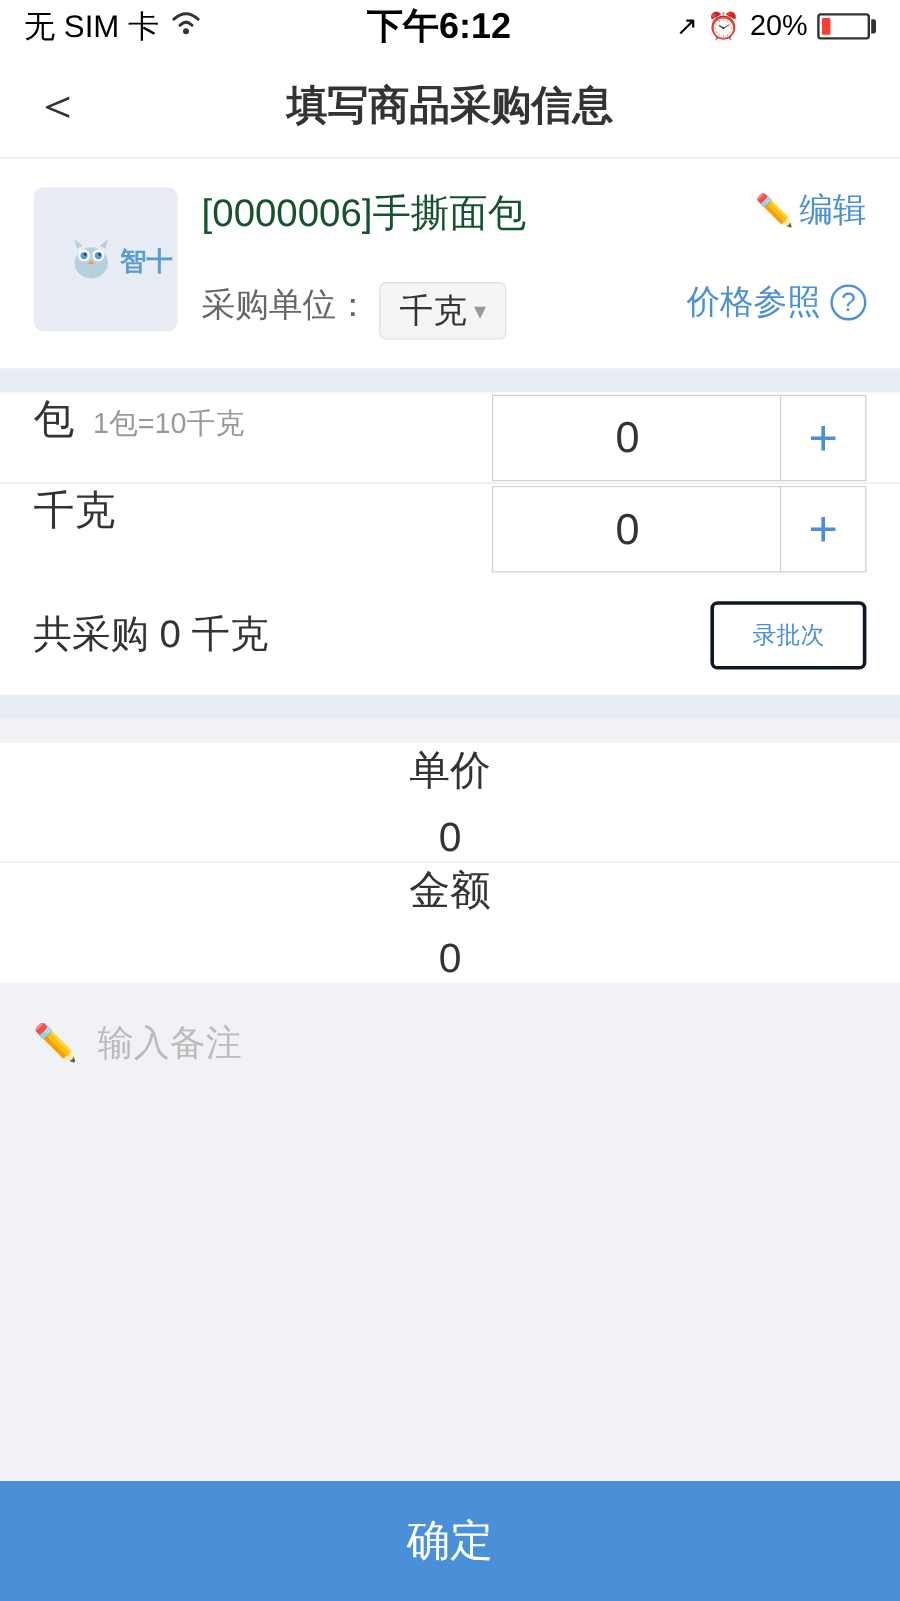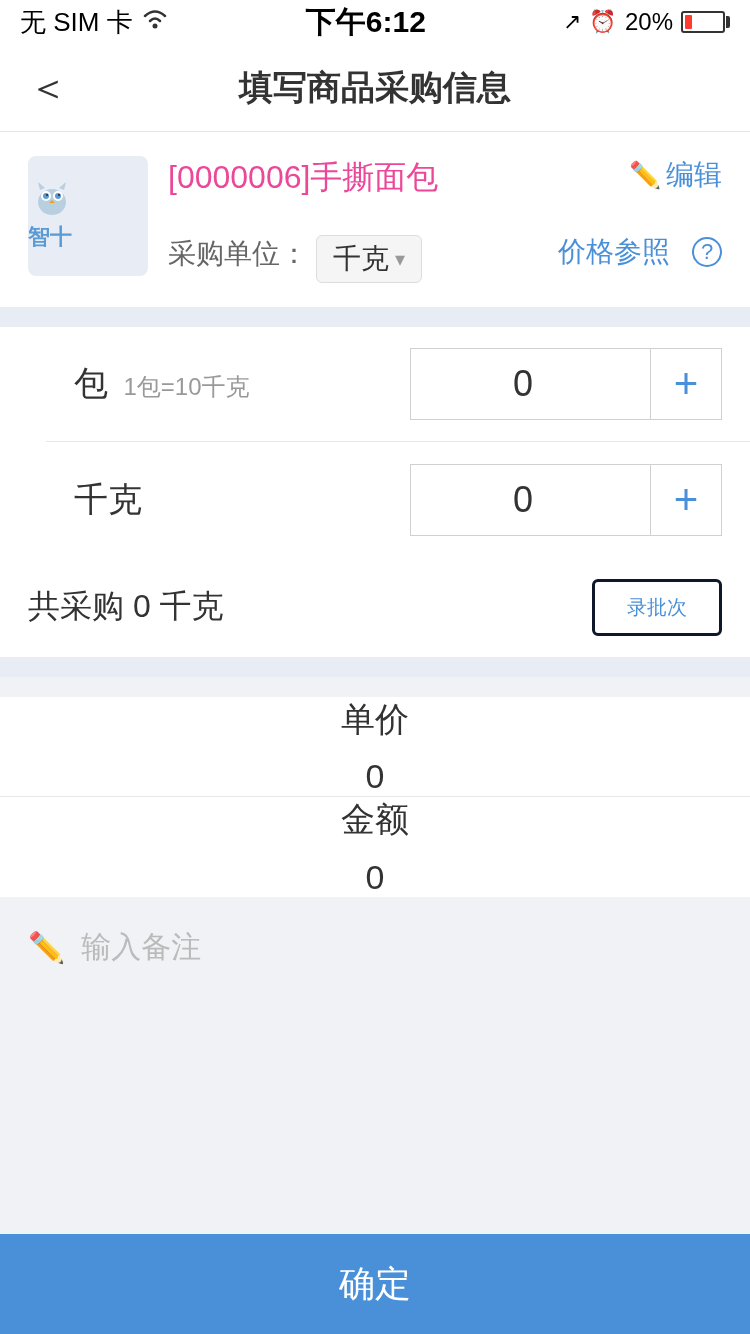--- a/index.html
+++ b/index.html
@@ -97,42 +97,43 @@
       display: flex;
       align-items: flex-start;
       gap: 20px;
     }
     .product-thumb {
       width: 120px;
       height: 120px;
       background: #e8edf5;
       border-radius: 8px;
       display: flex;
-      align-items: flex-start;
+      align-items: center;
       justify-content: center;
       flex-shrink: 0;
-      flex-direction: column;
+      flex-direction: row;
+      padding-left: 20px;
     }
     .owl-text {
       font-size: 22px;
       color: #5b9bd5;
       font-weight: 600;
       margin-top: 4px;
     }
     .product-info {
       flex: 1;
     }
     .product-header {
       display: flex;
       justify-content: space-between;
       align-items: flex-start;
     }
     .product-name {
       font-size: 32px;
-      color: #ec4899;
+      color: #14532d;
       font-weight: 500;
     }
     .edit-btn {
       color: #4a90d9;
       font-size: 28px;
       display: flex;
       align-items: center;
       gap: 4px;
     }
     .edit-icon {
@@ -165,21 +166,21 @@
     }
     .chevron-down {
       font-size: 20px;
       color: #999;
     }
     .price-ref {
       color: #4a90d9;
       font-size: 28px;
       display: flex;
       align-items: center;
-      gap: 22px;
+      gap: 8px;
     }
     .question-icon {
       width: 30px;
       height: 30px;
       border: 2px solid #4a90d9;
       border-radius: 50%;
       display: flex;
       align-items: center;
       justify-content: center;
       font-size: 22px;
@@ -191,25 +192,23 @@
       height: 20px;
       background: #e8edf5;
     }
 
     
     .input-section {
       background: #fff;
     }
     .input-row {
       display: flex;
-      align-items: center;
       padding: 0 28px;
-      height: 115px;
+      height: 76px;
       border-bottom: 1px solid #e8e8e8;
-      margin-left: 46px;
     }
     .input-row:last-child {
       border-bottom: none;
     }
     .input-label {
       flex: 1;
       font-size: 34px;
       color: #333;
     }
     .input-sublabel {

